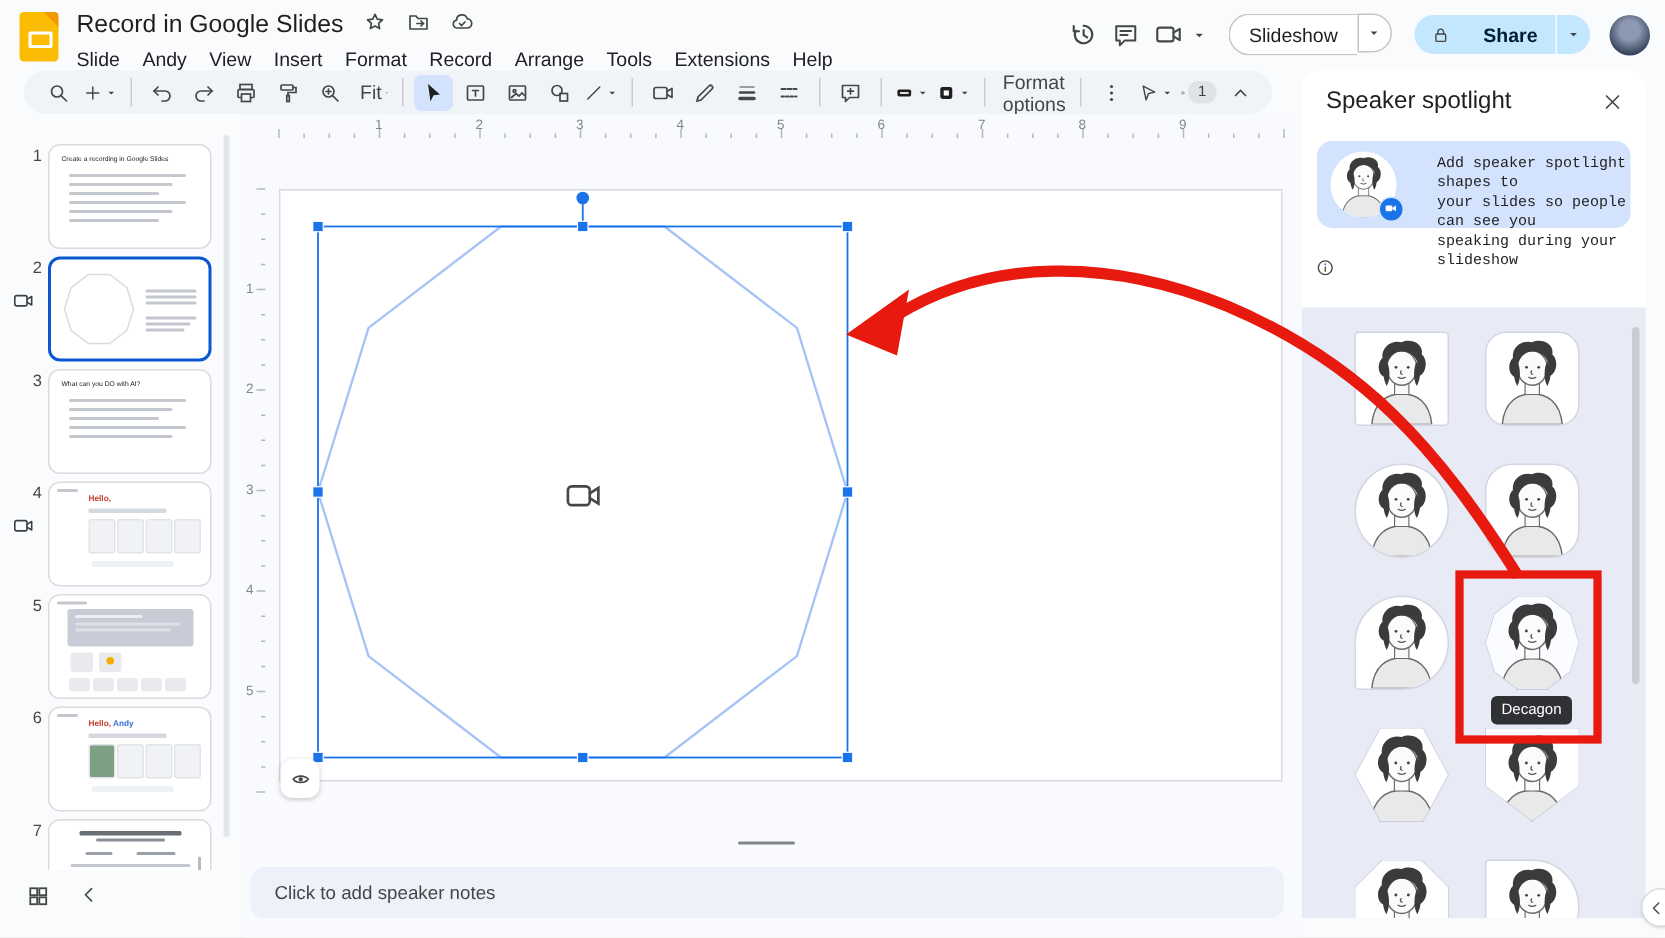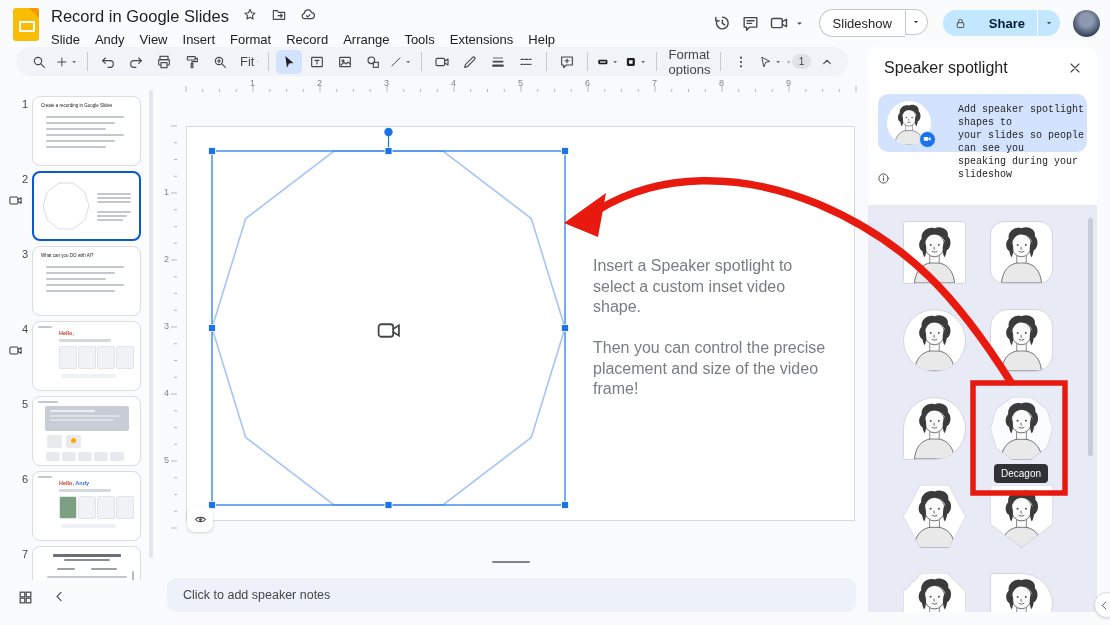--- a/index.html
+++ b/index.html
@@ -430,27 +430,20 @@
         <line x1="11" y1="419.25" x2="14" y2="419.25" stroke="#b4b8bd" stroke-width="1"></line>
         <line x1="8" y1="436" x2="14" y2="436" stroke="#b4b8bd" stroke-width="1"></line>
       </svg>
       <span style="position: absolute; left: 1px; top: 95px;">1</span>
       <span style="position: absolute; left: 1px; top: 162px;">2</span>
       <span style="position: absolute; left: 1px; top: 229px;">3</span>
       <span style="position: absolute; left: 1px; top: 296px;">4</span>
       <span style="position: absolute; left: 1px; top: 363px;">5</span>
     </div>
   <div id="page"></div>
-  <div id="slide-text">Insert a Speaker spotlight to
-select a custom inset video
-shape.
-
-Then you can control the precise
-placement and size of the video
-frame!</div>
   <svg id="selection-svg" width="370" height="400">
       <polygon points="361.0,218.0 327.3,327.4 239.0,395.0 130.0,395.0 41.7,327.4 8.0,218.0 41.7,108.6 130.0,41.0 239.0,41.0 327.3,108.6" fill="#ffffff" stroke="#a5c5f7" stroke-width="1.6"></polygon>
       <rect x="8" y="41" width="353" height="354" fill="none" stroke="#1a73e8" stroke-width="1.2"></rect>
       <line x1="184.5" y1="25" x2="184.5" y2="41" stroke="#1a73e8" stroke-width="1.2"></line>
       <circle cx="184.5" cy="22" r="4.2" fill="#1a73e8"></circle>
       <rect x="4.5" y="37.5" width="7" height="7" fill="#1a73e8" stroke="#ffffff" stroke-width="0.8"></rect>
       <rect x="181" y="37.5" width="7" height="7" fill="#1a73e8" stroke="#ffffff" stroke-width="0.8"></rect>
       <rect x="357.5" y="37.5" width="7" height="7" fill="#1a73e8" stroke="#ffffff" stroke-width="0.8"></rect>
       <rect x="4.5" y="214.5" width="7" height="7" fill="#1a73e8" stroke="#ffffff" stroke-width="0.8"></rect>
       <rect x="357.5" y="214.5" width="7" height="7" fill="#1a73e8" stroke="#ffffff" stroke-width="0.8"></rect>

